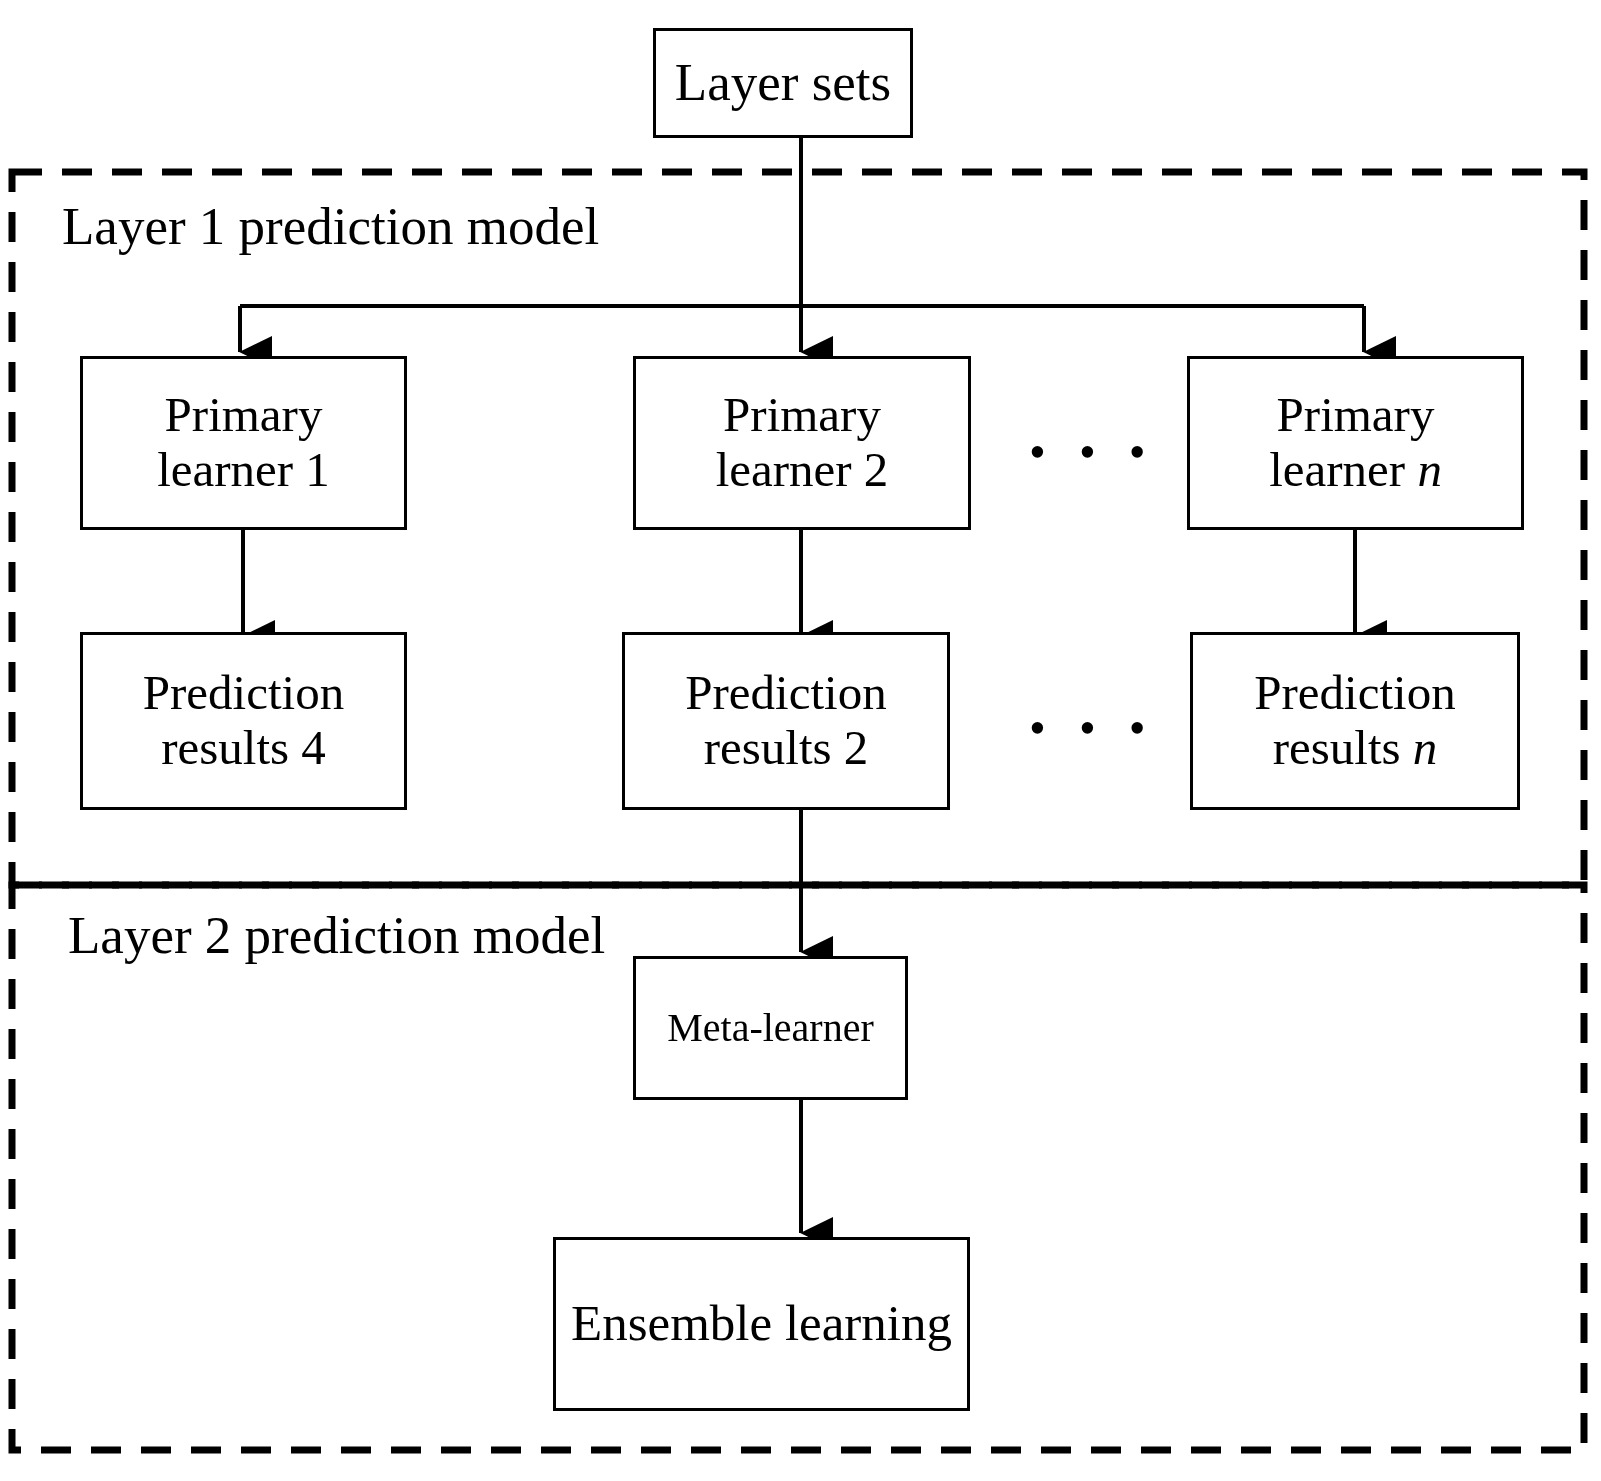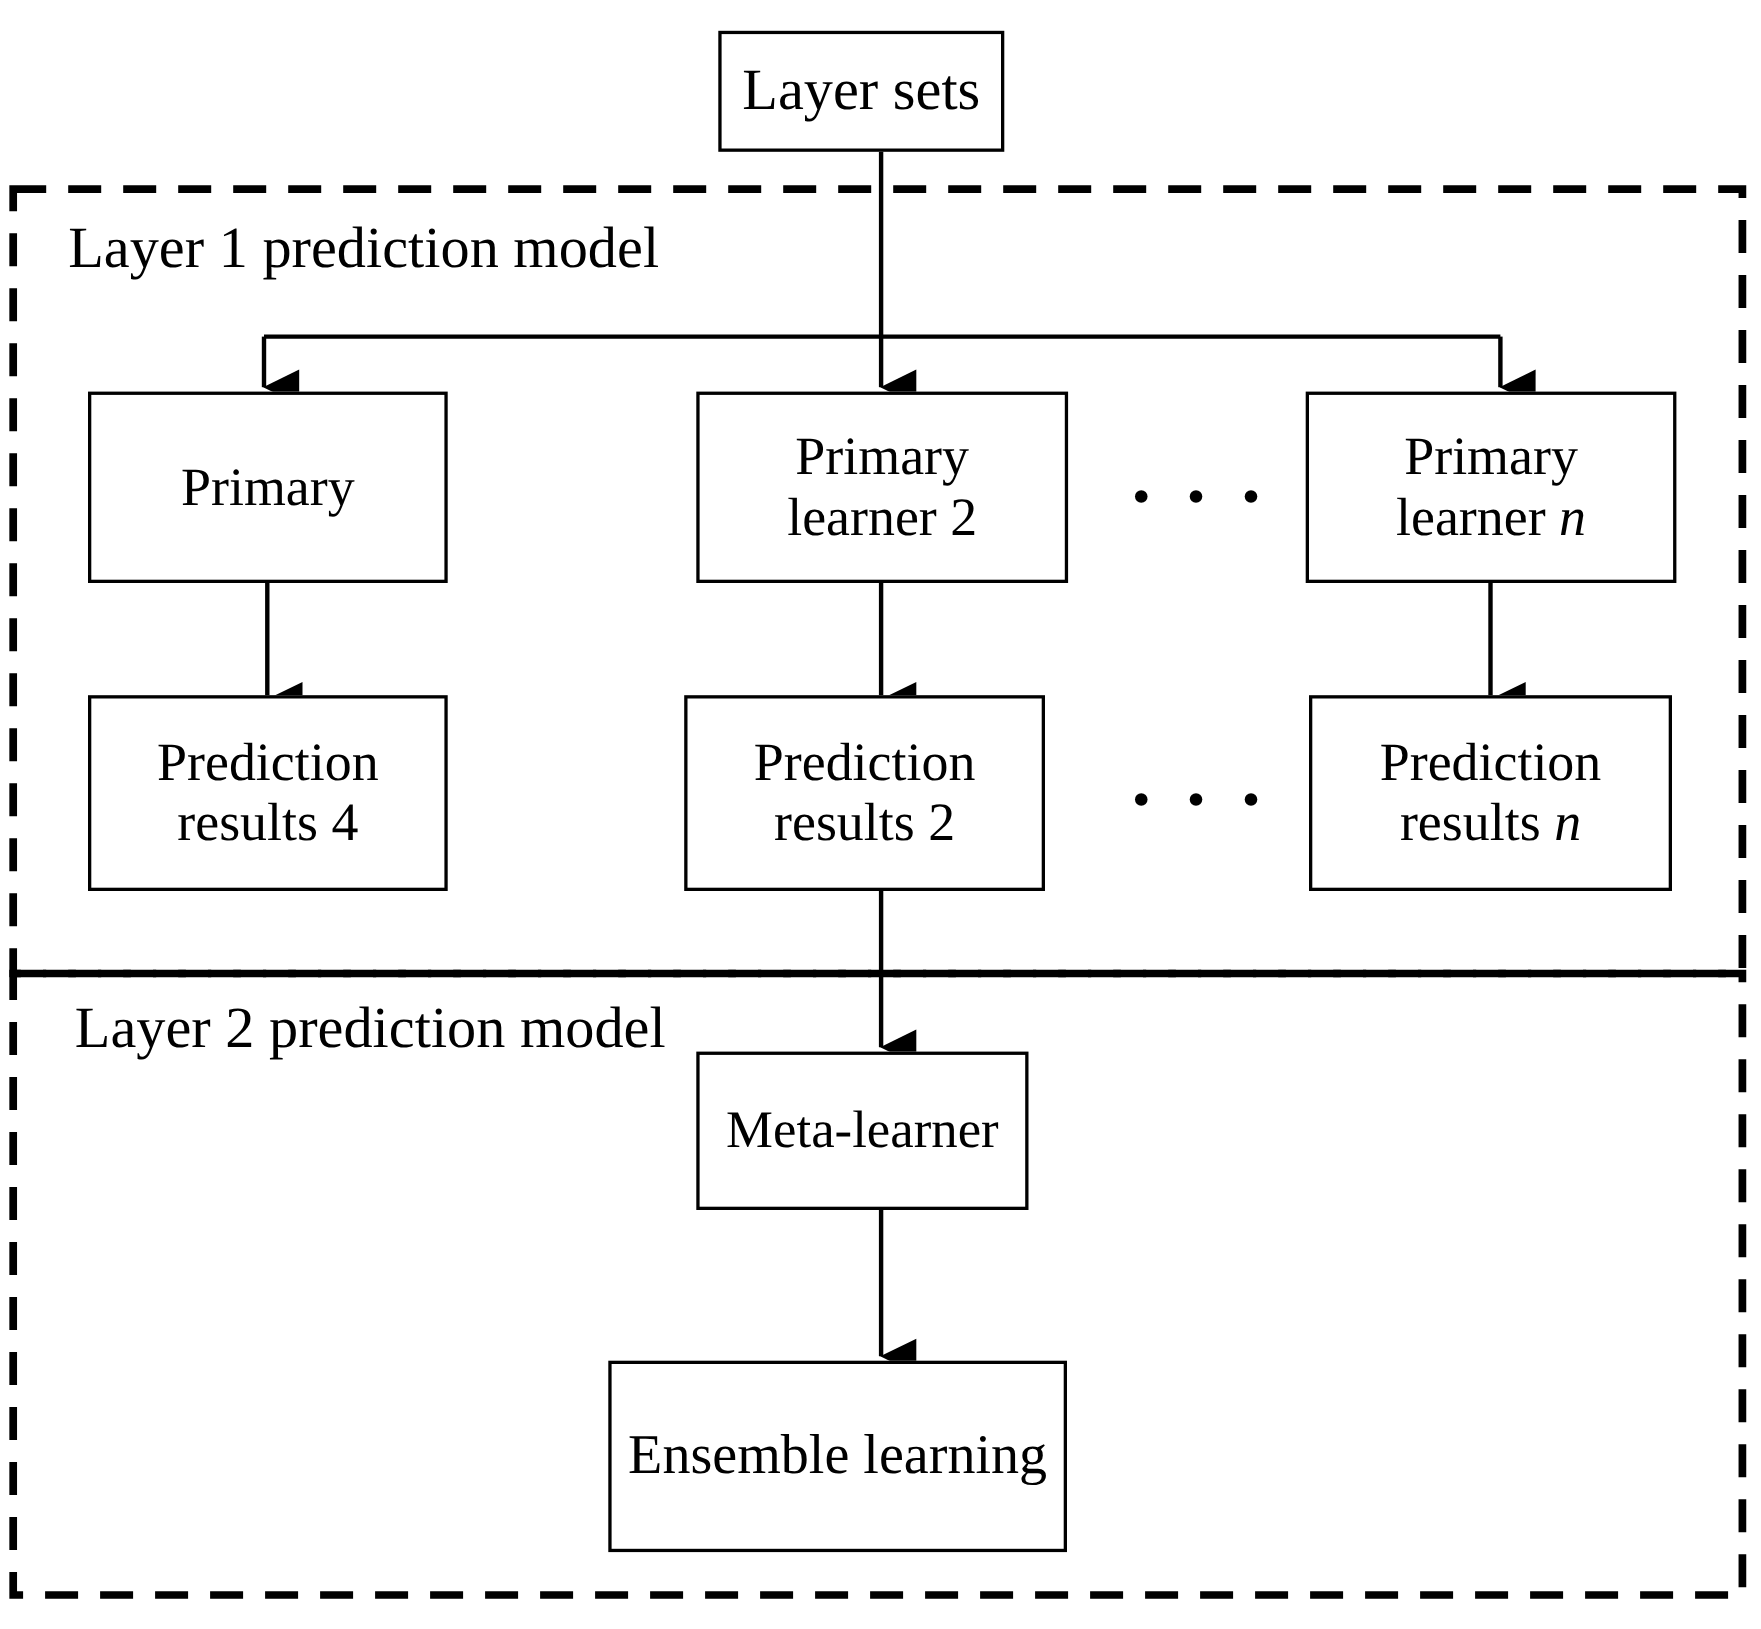--- a/index.html
+++ b/index.html
@@ -94,21 +94,21 @@
 
   <div class="group-title" style="left:62px; top:196px; font-size:53px;text-align:right;">Layer 1 prediction model</div>
 
   <div class="group-title" style="left:68px; top:905px; font-size:53px;">Layer 2 prediction model</div>
 
   <div class="box" style="left:653px; top:28px; width:260px; height:110px; font-size:53px;">
     <span class="box-label">Layer sets</span>
   </div>
 
   <div class="box" style="left:80px; top:356px; width:327px; height:174px; font-size:49px;">
-    <span class="box-label"><span>Primary</span><br></span>
+    <span class="box-label"><span>Primary</span><br><span>learner 1</span></span>
   </div>
 
   <div class="box" style="left:633px; top:356px; width:338px; height:174px; font-size:49px;">
     <span class="box-label"><span>Primary</span><br><span>learner 2</span></span>
   </div>
 
   <div class="box" style="left:1187px; top:356px; width:337px; height:174px; font-size:49px;">
     <span class="box-label"><span>Primary</span><br><span>learner </span><span class="italic-n">n</span></span>
   </div>
 
@@ -121,21 +121,21 @@
   <div class="box" style="left:622px; top:632px; width:328px; height:178px; font-size:49px;">
     <span class="box-label"><span>Prediction</span><br><span>results 2</span></span>
   </div>
 
   <div class="box" style="left:1190px; top:632px; width:330px; height:178px; font-size:49px;">
     <span class="box-label"><span>Prediction</span><br><span>results </span><span class="italic-n">n</span></span>
   </div>
 
   <div class="ellipsis" style="left:1029px; top:700px; font-size:48px;">• • •</div>
 
-  <div class="box" style="left:633px; top:956px; width:302px; height:144px; font-size:48px;">
+  <div class="box" style="left:633px; top:956px; width:275px; height:144px; font-size:40px;">
     <span class="box-label">Meta-learner</span>
   </div>
 
   <div class="box" style="left:553px; top:1237px; width:417px; height:174px; font-size:51px;">
     <span class="box-label"><span>Ensemble learning</span><br></span>
   </div>
 
 </div>
 
 </body></html>

